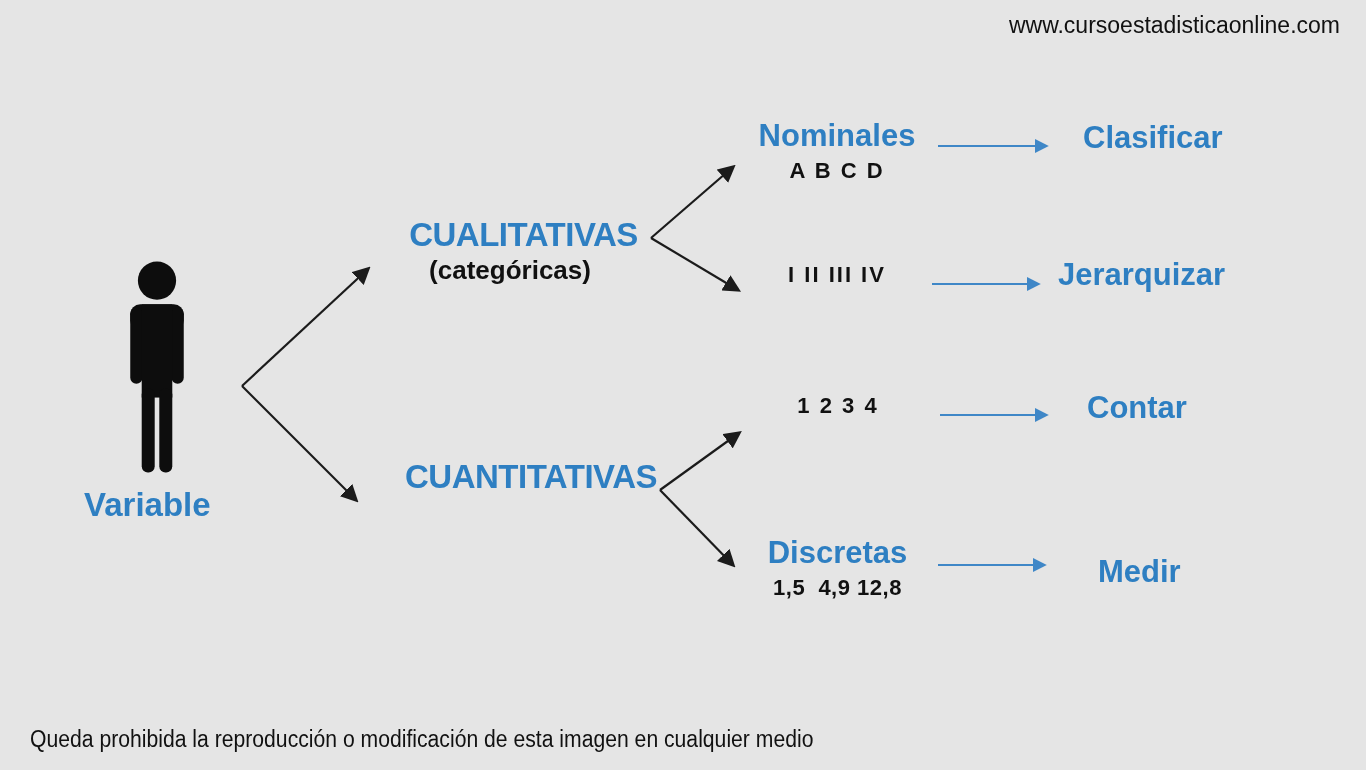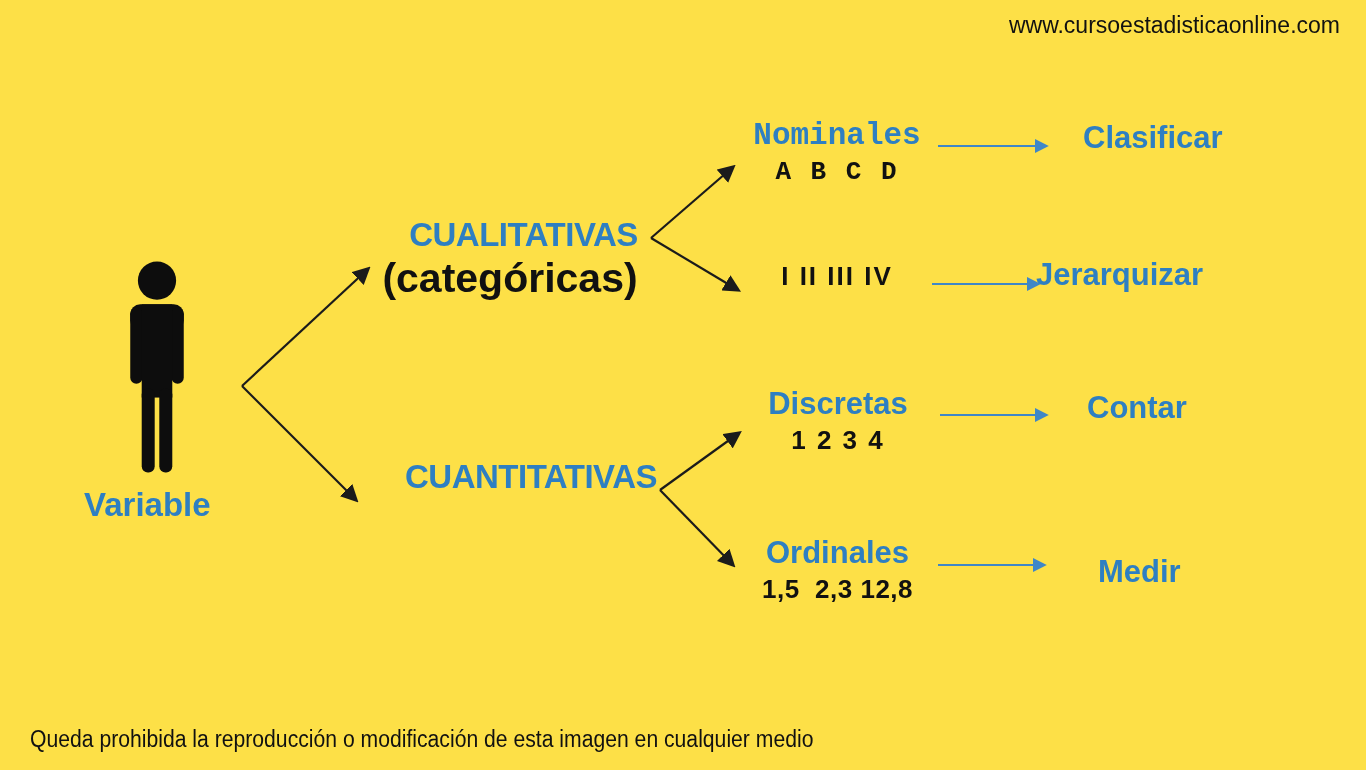--- a/index.html
+++ b/index.html
@@ -7,21 +7,21 @@
     --arrow-blue:#3f87c7;
     --black:#111111;
   }
   *{margin:0;padding:0;box-sizing:border-box;}
   html,body{width:1366px;height:770px;overflow:hidden;}
   body{
     font-family:"Liberation Sans","DejaVu Sans",sans-serif;
     background:#ffffff;
     position:relative;
   }
-  .canvas{position:absolute;inset:0;width:1366px;height:770px;background:#fde047;}
+  .canvas{position:absolute;inset:0;width:1366px;height:770px;background:#e5e5e5;}
 
   .url{
     position:absolute;top:12px;right:26px;
     font-size:23px;color:var(--black);
     white-space:nowrap;
   }
 
   .arrows{position:absolute;left:0;top:0;width:1366px;height:770px;}
 
   .person{position:absolute;left:118px;top:260px;width:78px;height:214px;}
@@ -31,48 +31,48 @@
     font-size:33px;font-weight:bold;color:var(--blue);
     white-space:nowrap;
   }
 
   .branch{position:absolute;text-align:center;}
   .branch .title{
     font-size:33px;font-weight:bold;color:var(--blue);
     letter-spacing:-0.5px;line-height:1.05;white-space:nowrap;margin-left:27px;
   }
   .branch .subtitle{
-    font-size:41px;font-weight:bold;color:var(--black);
+    font-size:26px;font-weight:bold;color:var(--black);
     line-height:1.1;margin-top:3px;white-space:nowrap;
   }
   .branch-cualitativas{left:380px;top:218px;width:260px;}
   .branch-cuantitativas{left:378px;top:460px;width:265px;}
 
   .leaf{position:absolute;text-align:center;}
   .leaf .name{
     font-size:31px;font-weight:bold;color:var(--blue);
     line-height:1.05;white-space:nowrap;
   }
   .leaf .examples{
-    font-size:26px;font-weight:bold;color:var(--black);
+    font-size:22px;font-weight:bold;color:var(--black);
     letter-spacing:2px;line-height:1.15;margin-top:5px;white-space:pre;
   }
-  .leaf-nominales{left:742px;top:120px;width:190px;font-family:Liberation Mono, monospace;}
+  .leaf-nominales{left:742px;top:120px;width:190px;}
   .leaf-ordinales{left:742px;top:257px;width:190px;}
   .leaf-discretas{left:748px;top:388px;width:180px;}
   .leaf-continuas{left:740px;top:537px;width:195px;}
   .leaf-continuas .examples{letter-spacing:0.5px;}
 
   .action{
     position:absolute;
     font-size:31px;font-weight:bold;color:var(--blue);
     white-space:nowrap;line-height:1.05;
   }
   .action-clasificar{left:1083px;top:122px;}
-  .action-jerarquizar{left:1036px;top:259px;}
+  .action-jerarquizar{left:1058px;top:259px;}
   .action-contar{left:1087px;top:392px;}
   .action-medir{left:1098px;top:556px;}
 
   .footer-notice{
     position:absolute;left:30px;top:726px;
     font-size:23px;color:var(--black);
     white-space:nowrap;
     transform:scaleX(0.92);transform-origin:left center;
   }
 </style>
@@ -142,27 +142,26 @@
   <div class="leaf leaf-nominales">
     <div class="name">Nominales</div>
     <div class="examples">A B C D</div>
   </div>
 
   <div class="leaf leaf-ordinales">
     <div class="examples">I II III IV</div>
   </div>
 
   <div class="leaf leaf-discretas">
-    <div class="name">Discretas</div>
     <div class="examples">1 2 3 4</div>
   </div>
 
   <div class="leaf leaf-continuas">
-    <div class="name">Ordinales</div>
-    <div class="examples">1,5  2,3 12,8</div>
+    <div class="name">Discretas</div>
+    <div class="examples">1,5  4,9 12,8</div>
   </div>
 
   <div class="action action-clasificar">Clasificar</div>
   <div class="action action-jerarquizar">Jerarquizar</div>
   <div class="action action-contar">Contar</div>
   <div class="action action-medir">Medir</div>
 
   <div class="footer-notice">Queda prohibida la reproducción o modificación de esta imagen en cualquier medio</div>
 
 </div>

